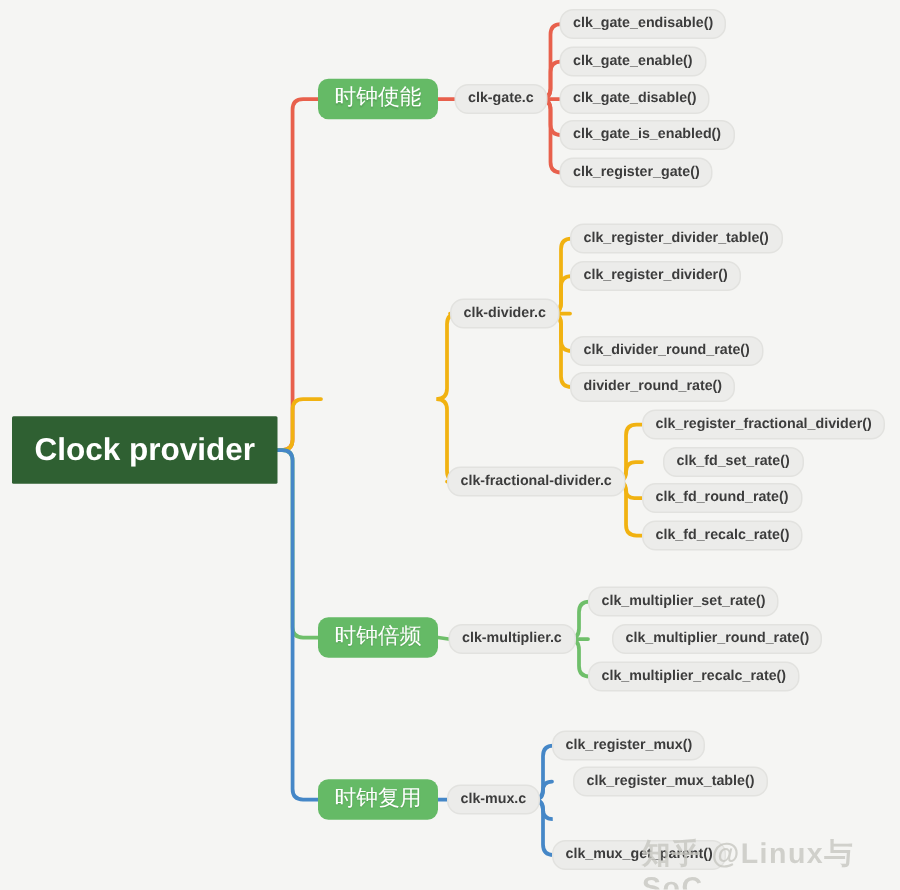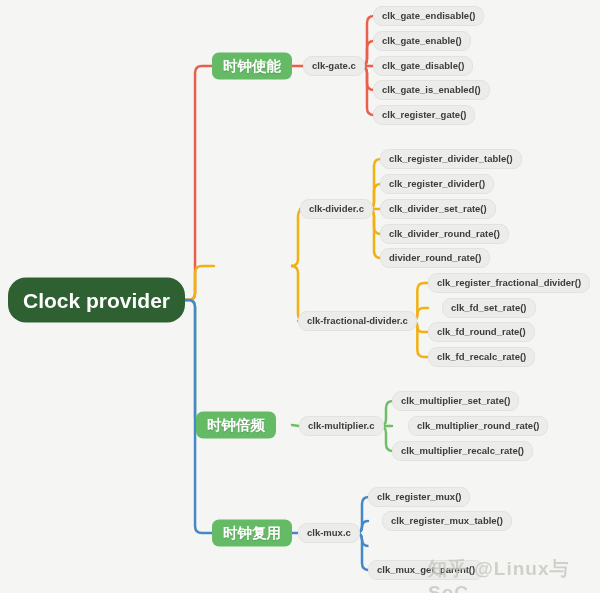--- a/index.html
+++ b/index.html
@@ -19,30 +19,30 @@
     background:var(--node-bg,#ececea);
     border:1px solid var(--node-border,#e2e2df);
     border-radius:9px;
     padding:3px 8px;
     font-size:9.5px;line-height:12px;
     color:var(--node-text,#3c3c3c);
     letter-spacing:0;
   }
   .topic{
     background:var(--topic-bg,#65ba66);
-    color:#fff;font-weight:bold;
+    color:#fff;font-weight:normal;
     font-size:14.5px;line-height:17px;
     padding:5px 11px;border-radius:7px;
     text-shadow:0 1px 1px rgba(0,0,0,0.15);
   }
   .root{
     background:var(--root-bg,#2f6032);
     color:#fff;font-weight:bold;
     font-size:21px;line-height:25px;
-    padding:10px 15px;border-radius:18px;
+    padding:10px 15px;border-radius:1px;
   }
   .watermark{
     position:absolute;z-index:3;
     left:428px;top:556px;
     font-size:19px;font-weight:bold;letter-spacing:1px;
     color:#c7c7c1;opacity:.8;
     pointer-events:none;
   }
 </style>
 </head>
@@ -78,38 +78,37 @@
       <path d="M 376.65625 426 L 379 426 Q 386 426 386 433 L 386 444 Q 386 451 393 451 L 392 451" fill="none" stroke="#6fbf6a" stroke-width="2.5" stroke-linecap="round"></path>
       <path d="M 356.125 533 L 355 533 Q 362 533 362 526 L 362 504 Q 362 497 369 497 L 368 497" fill="none" stroke="#4587c7" stroke-width="2.5" stroke-linecap="round"></path>
       <path d="M 356.125 533 L 356 533 Q 362 533 362 527 L 362 527 Q 362 521 368 521 L 368 521" fill="none" stroke="#4587c7" stroke-width="2.5" stroke-linecap="round"></path>
       <path d="M 356.125 533 L 355.5 533 Q 362 533 362 539.5 L 362 539.5 Q 362 546 368.5 546 L 368 546" fill="none" stroke="#4587c7" stroke-width="2.5" stroke-linecap="round"></path>
       <path d="M 356.125 533 L 355 533 Q 362 533 362 540 L 362 563 Q 362 570 369 570 L 368 570" fill="none" stroke="#4587c7" stroke-width="2.5" stroke-linecap="round"></path>
     </svg>
 
   <div class="node root" id="n-root" style="left:8px;top:300px">Clock provider</div>
 
   <div class="node topic" id="n-b0" style="left:212px;top:66px">时钟使能</div>
-  <div class="node topic" id="n-b2" style="left:196px;top:425px">时钟倍频</div>
+  <div class="node topic" id="n-b2" style="left:212px;top:425px">时钟倍频</div>
   <div class="node topic" id="n-b3" style="left:212px;top:533px">时钟复用</div>
 
   <div class="node file" id="n-f00" style="left:303px;top:66px">clk-gate.c</div>
   <div class="node file" id="n-f10" style="left:300px;top:209px">clk-divider.c</div>
   <div class="node file" id="n-f11" style="left:298px;top:321px">clk-fractional-divider.c</div>
   <div class="node file" id="n-f20" style="left:299px;top:426px">clk-multiplier.c</div>
   <div class="node file" id="n-f30" style="left:298px;top:533px">clk-mux.c</div>
 
   <div class="node func" style="left:373px;top:16px">clk_gate_endisable()</div>
   <div class="node func" style="left:373px;top:41px">clk_gate_enable()</div>
   <div class="node func" style="left:373px;top:66px">clk_gate_disable()</div>
   <div class="node func" style="left:373px;top:115px">clk_register_gate()</div>
   <div class="node func" style="left:373px;top:90px">clk_gate_is_enabled()</div>
 
   <div class="node func" style="left:380px;top:159px">clk_register_divider_table()</div>
   <div class="node func" style="left:380px;top:184px">clk_register_divider()</div>
-  <div class="node func" style="left:380px;top:209px">clk_divider_set_rate()</div>
   <div class="node func" style="left:380px;top:234px">clk_divider_round_rate()</div>
   <div class="node func" style="left:380px;top:258px">divider_round_rate()</div>
 
   <div class="node func" style="left:428px;top:283px">clk_register_fractional_divider()</div>
   <div class="node func" style="left:442px;top:308px">clk_fd_set_rate()</div>
   <div class="node func" style="left:428px;top:332px">clk_fd_round_rate()</div>
   <div class="node func" style="left:428px;top:357px">clk_fd_recalc_rate()</div>
 
   <div class="node func" style="left:392px;top:401px">clk_multiplier_set_rate()</div>
   <div class="node func" style="left:408px;top:426px">clk_multiplier_round_rate()</div>

